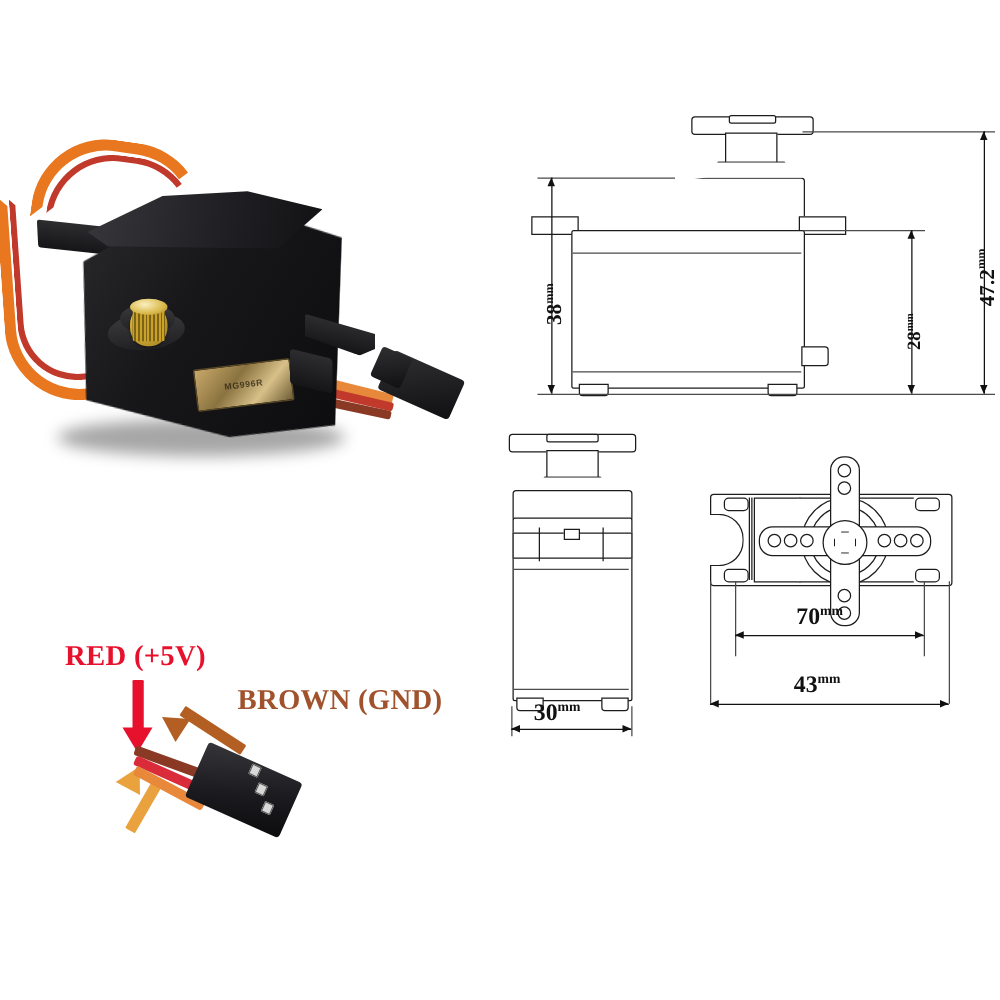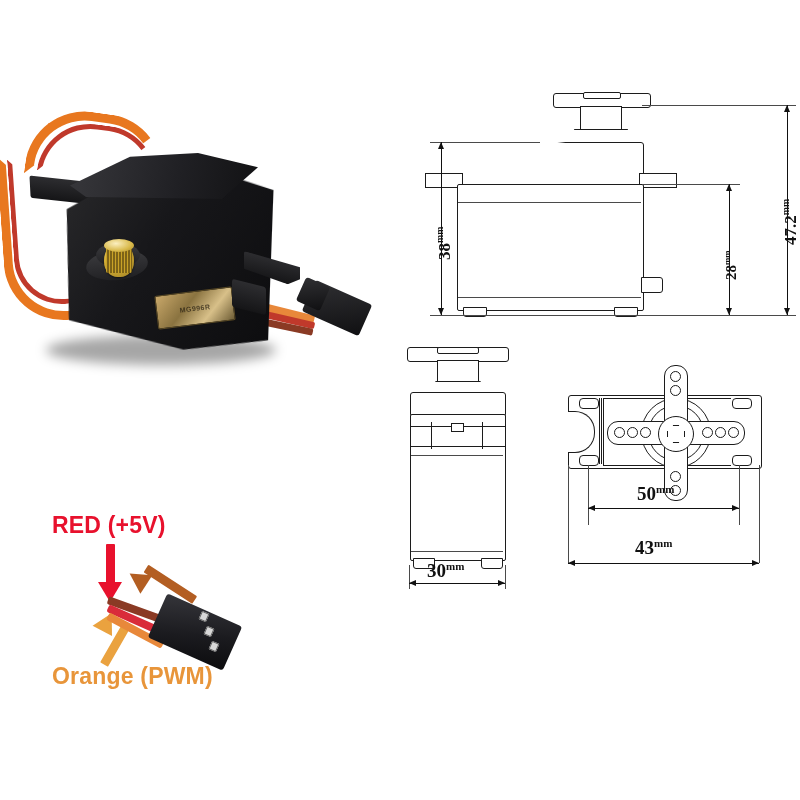--- a/index.html
+++ b/index.html
@@ -116,21 +116,21 @@
   }
   .arrow.up{border-left:3px solid transparent;border-right:3px solid transparent;border-bottom:7px solid #111;}
   .arrow.down{border-left:3px solid transparent;border-right:3px solid transparent;border-top:7px solid #111;}
   .arrow.left{border-top:3px solid transparent;border-bottom:3px solid transparent;border-right:7px solid #111;}
   .arrow.right{border-top:3px solid transparent;border-bottom:3px solid transparent;border-left:7px solid #111;}
 
   
   #wire-legend{position:absolute;left:20px;top:500px;width:400px;height:220px;}
   .legend-label{
     position:absolute;
-    font-family:Liberation Sans, sans-serif;
+    font-family:Liberation Serif, serif;
     font-weight:bold;
     white-space:nowrap;
     letter-spacing:.2px;
   }
   .legend-arrow-shaft{position:absolute;border-radius:1px;}
   .legend-arrow-head{position:absolute;width:0;height:0;}
 
   .lg-plug{
     position:absolute;
     background:linear-gradient(160deg,#35353a 0%,#1b1b1f 55%,#0c0c0e 100%);
@@ -316,43 +316,43 @@
 
     <div class="ln v thin" style="left:43px;top:100px;height:60px;"></div>
     <div class="ln v thin" style="left:194px;top:100px;height:60px;"></div>
     <div class="ln v thin" style="left:23px;top:100px;height:98px;"></div>
     <div class="ln v thin" style="left:214px;top:100px;height:98px;"></div>
 
     <div class="arrowline" style="left:43px;top:143px;width:151px;height:1px;"></div>
     <div class="arrow left" style="left:43px;top:140px;"></div>
     <div class="arrow right" style="left:187px;top:140px;"></div>
     <div class="dimtxt" style="left:92px;top:118px;font-size:19px;">
-      <span>50</span><span class="unit">mm</span>
+      <span>70</span><span class="unit">mm</span>
     </div>
 
     <div class="arrowline" style="left:23px;top:198px;width:191px;height:1px;"></div>
     <div class="arrow left" style="left:23px;top:195px;"></div>
     <div class="arrow right" style="left:207px;top:195px;"></div>
     <div class="dimtxt" style="left:90px;top:172px;font-size:19px;">
       <span>43</span><span class="unit">mm</span>
     </div>
   </div>
 
   <div id="wire-legend">
 
     <div class="legend-label" style="left:32px;top:12px;font-size:23px;color:#e8112d;">RED (+5V)</div>
 
     <div class="legend-arrow-shaft" style="left:86px;top:44px;width:9px;height:40px;background:#e8112d;"></div>
     <div class="legend-arrow-head" style="left:78px;top:82px;border-left:12px solid transparent;border-right:12px solid transparent;border-top:20px solid #e8112d;"></div>
 
+    <div class="legend-label" style="left:170px;top:47px;font-size:23px;color:#a0522d;">BROWN (GND)</div>
 
     <div class="legend-arrow-shaft" style="left:126px;top:64px;width:58px;height:9px;background:#b35e22;transform:rotate(33deg);transform-origin:0 50%;"></div>
     <div class="legend-arrow-head" style="left:108px;top:68px;border-top:11px solid transparent;border-bottom:11px solid transparent;border-right:20px solid #b35e22;transform:rotate(33deg);"></div>
 
-    <div class="legend-label" style="left:32px;top:163px;font-size:23px;color:#e8953a;">Orange (PWM)</div>
 
     <div class="legend-arrow-shaft" style="left:84px;top:160px;width:48px;height:9px;background:#eaa23f;transform:rotate(-60deg);transform-origin:0 50%;"></div>
     <div class="legend-arrow-head" style="left:76px;top:112px;border-left:11px solid transparent;border-right:11px solid transparent;border-bottom:20px solid #eaa23f;transform:rotate(28deg);"></div>
 
     <div class="lg-wire" style="left:88px;top:96px;width:60px;height:8px;background:#8a3a24;transform:rotate(20deg);transform-origin:0 50%;"></div>
     <div class="lg-wire" style="left:88px;top:104px;width:60px;height:8px;background:#d92b3a;transform:rotate(24deg);transform-origin:0 50%;"></div>
     <div class="lg-wire" style="left:88px;top:112px;width:62px;height:8px;background:#e8883a;transform:rotate(28deg);transform-origin:0 50%;"></div>
 
     <div class="lg-plug" style="left:134px;top:108px;width:82px;height:48px;transform:rotate(24deg);"></div>
     <div class="lg-pin" style="left:180px;top:112px;width:8px;height:9px;transform:rotate(24deg);"></div>

